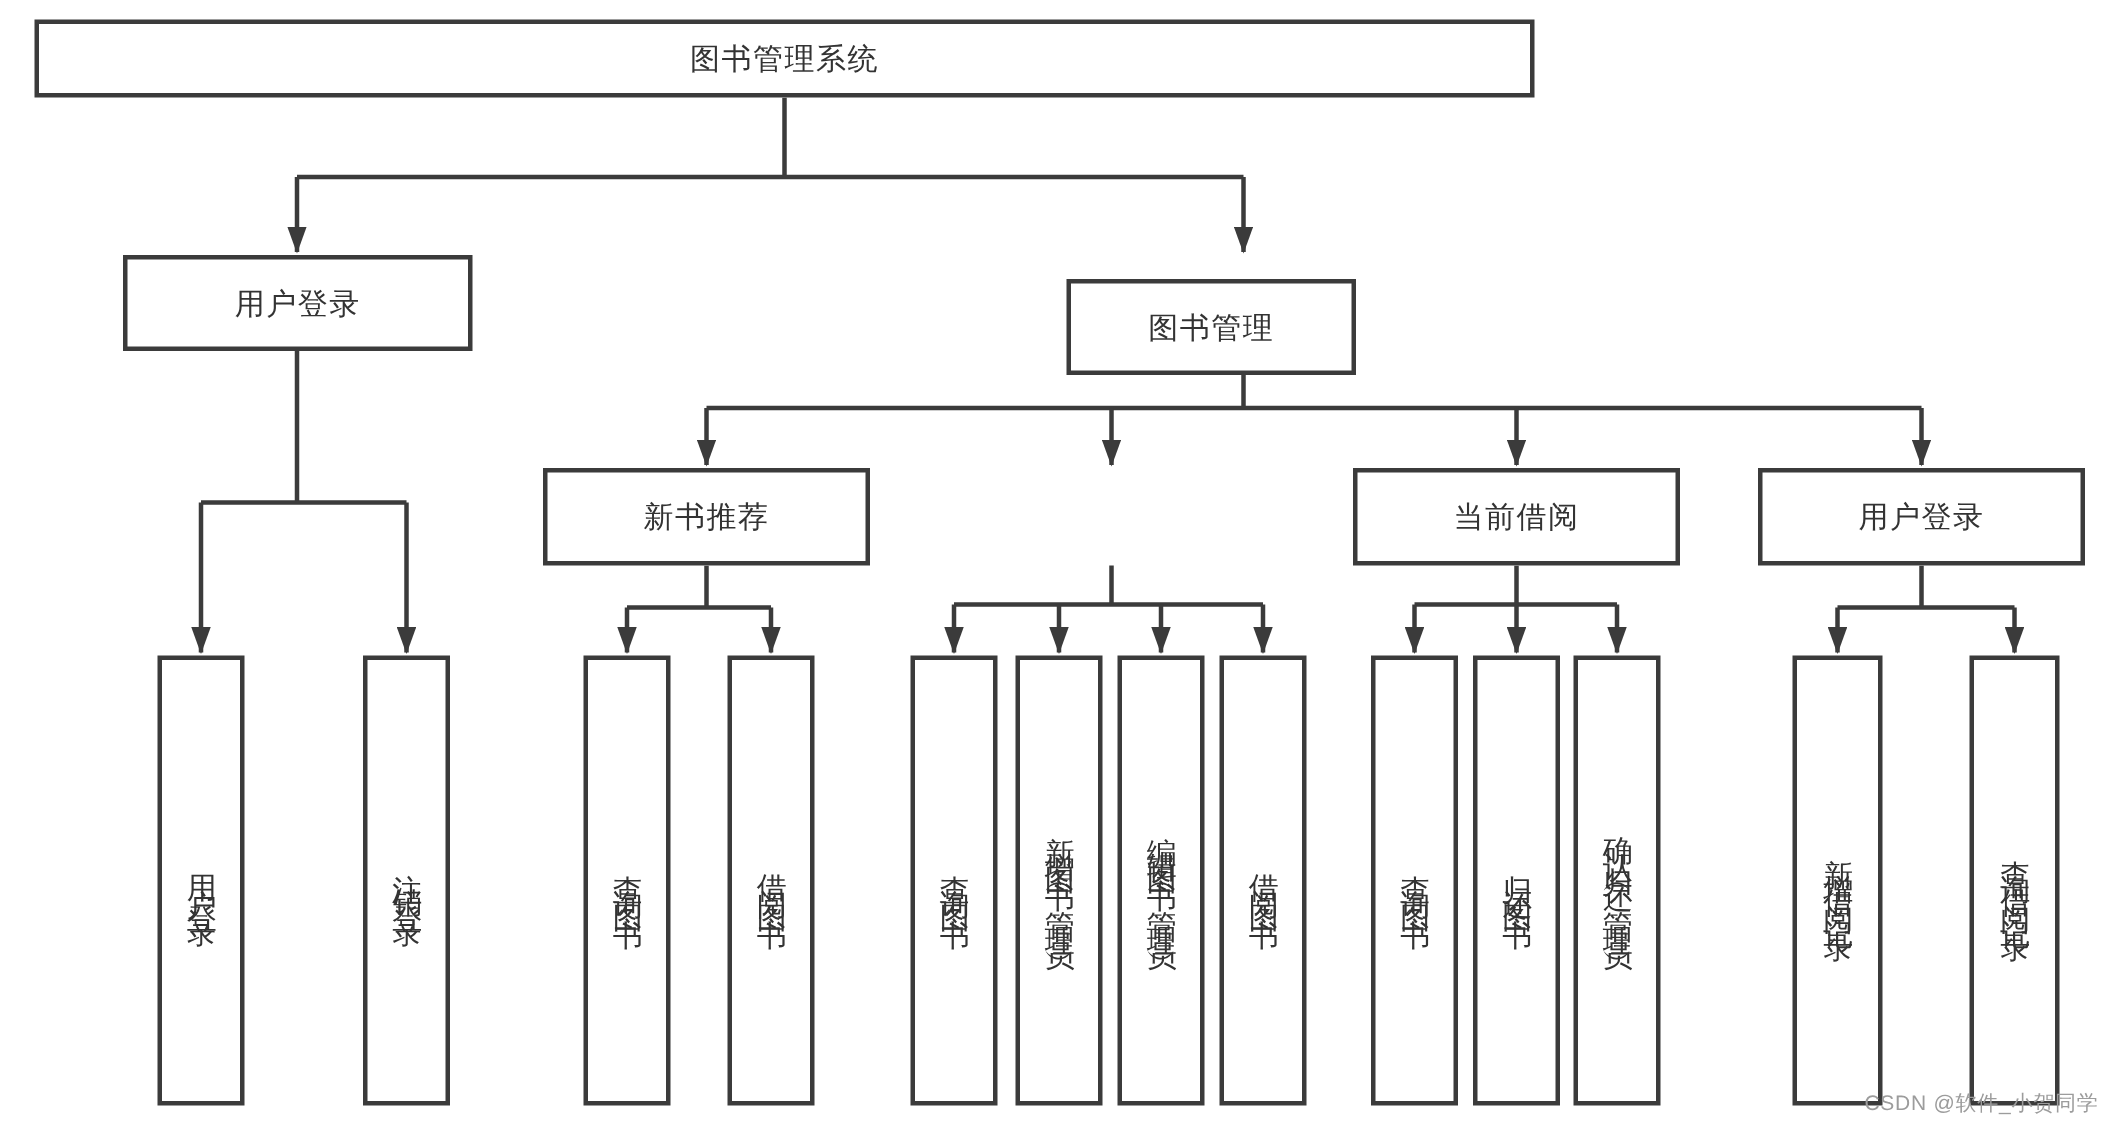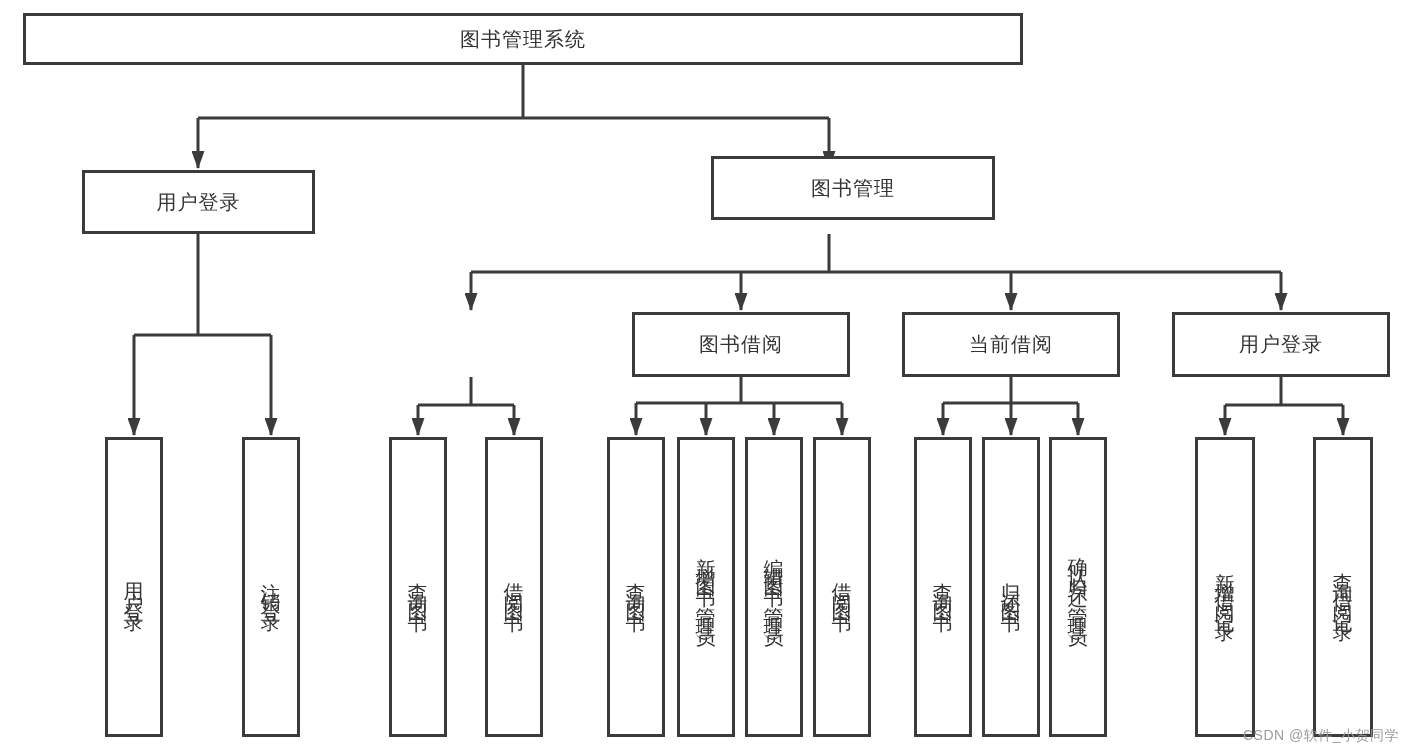--- a/index.html
+++ b/index.html
@@ -112,26 +112,26 @@
     </g>
   </svg>
 
   <div class="box" style="left:23px;top:13px;width:1000px;height:52px">
     <span class="label">图书管理系统</span>
   </div>
 
   <div class="box" style="left:82px;top:170px;width:233px;height:64px">
     <span class="label">用户登录</span>
   </div>
-  <div class="box" style="left:711px;top:156px;width:284px;height:64px">
+  <div class="box" style="left:711px;top:186px;width:193px;height:64px">
     <span class="label">图书管理</span>
   </div>
 
-  <div class="box" style="left:632px;top:312px;width:218px;height:65px">
-    <span class="label">图书借阅</span>
+  <div class="box" style="left:362px;top:312px;width:218px;height:65px">
+    <span class="label">新书推荐</span>
   </div>
   <div class="box" style="left:902px;top:312px;width:218px;height:65px">
     <span class="label">当前借阅</span>
   </div>
   <div class="box" style="left:1172px;top:312px;width:218px;height:65px">
     <span class="label">用户登录</span>
   </div>
 
   <div class="box v" style="left:105px;top:437px;width:58px;height:300px">
     <span class="label">用户登录</span>

